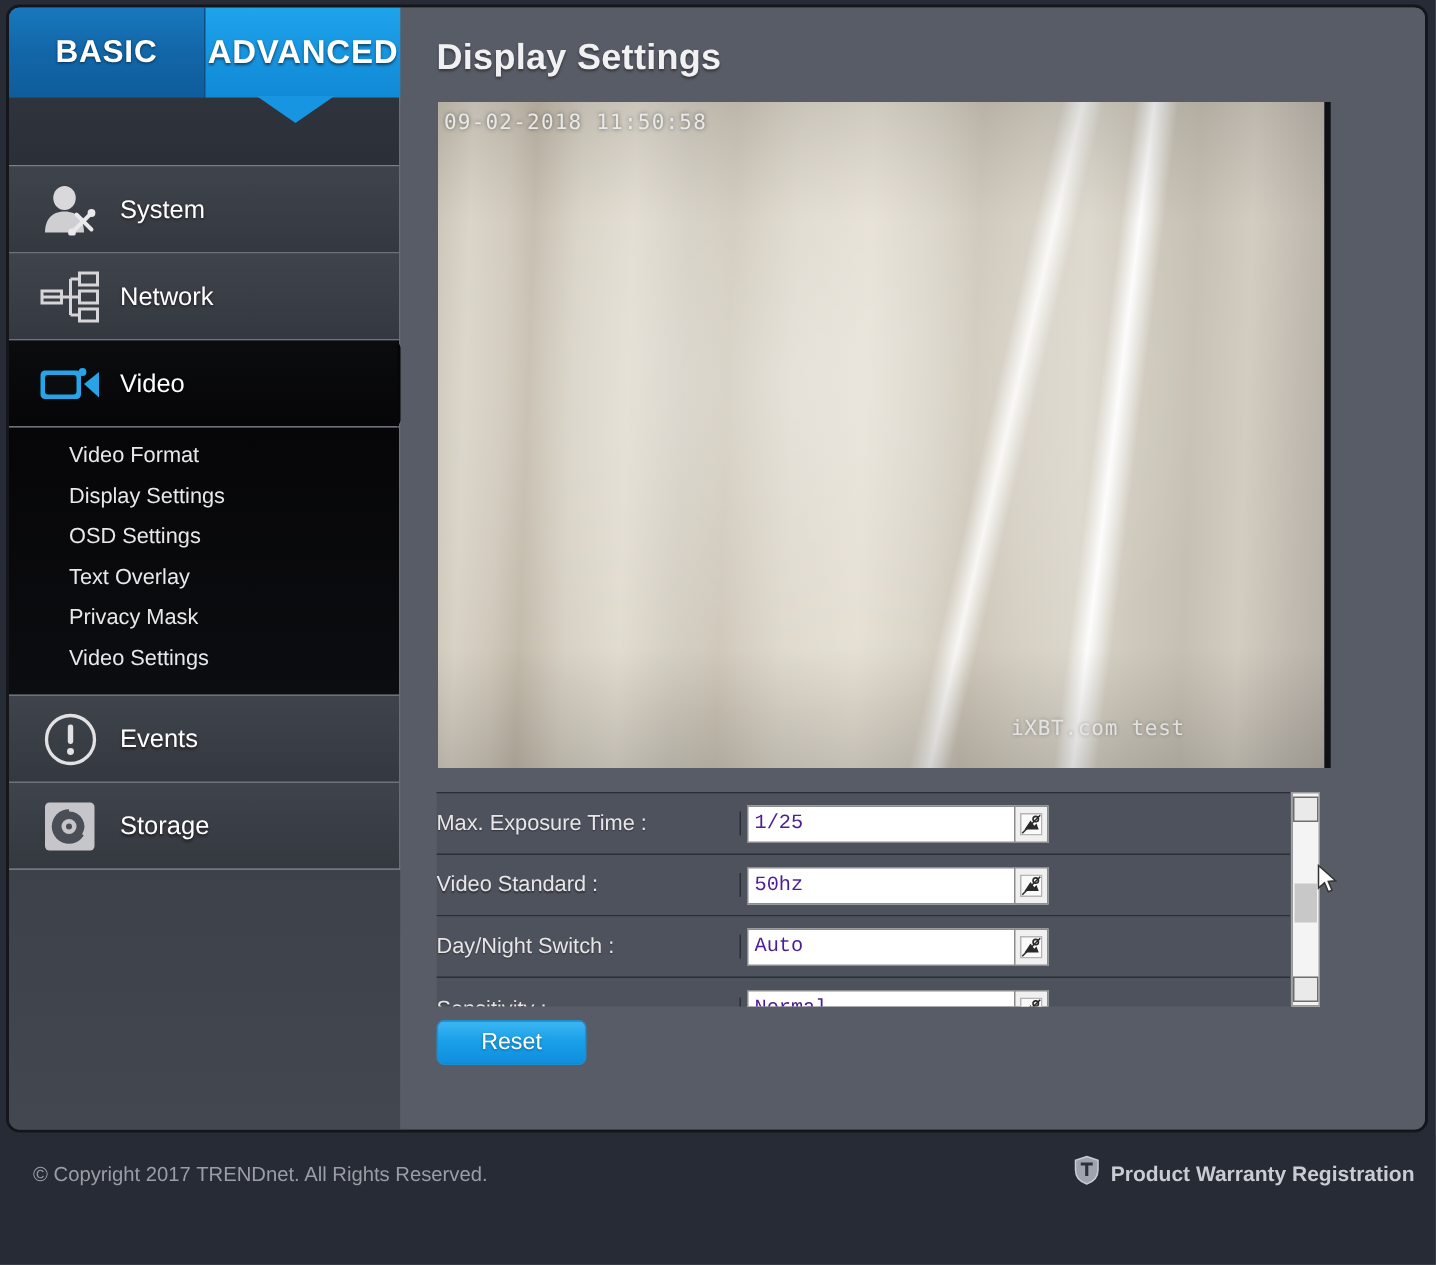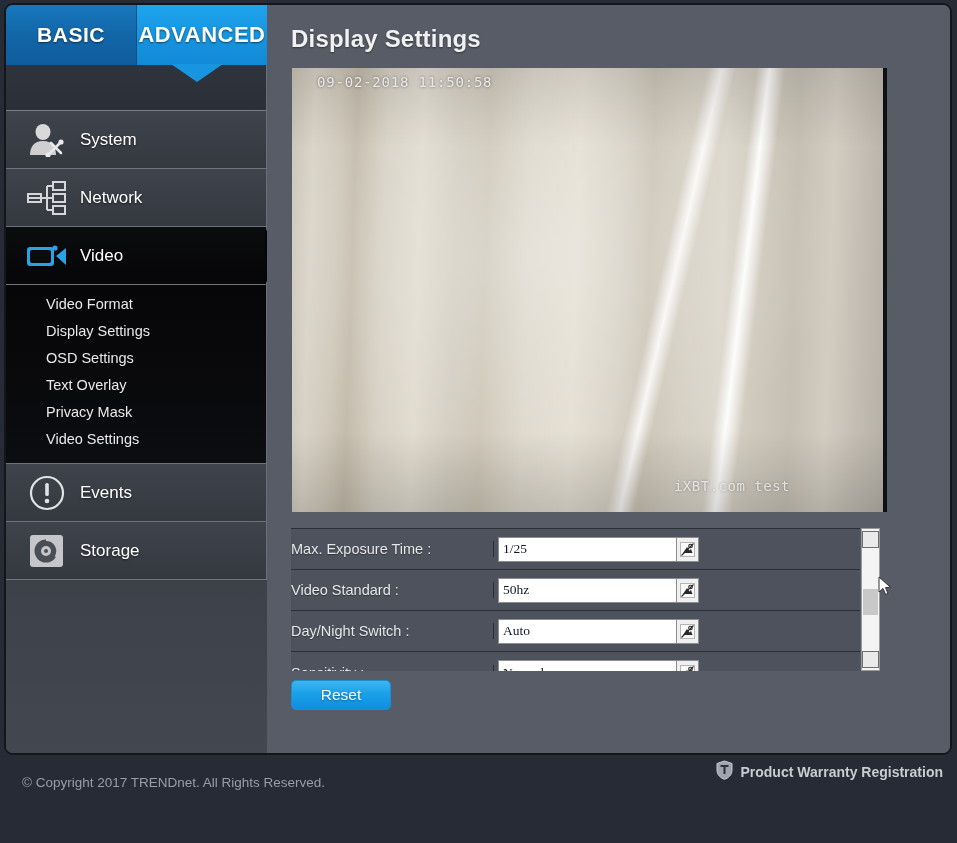--- a/index.html
+++ b/index.html
@@ -167,21 +167,21 @@
         #d5cfc3 66%, #dcd7cc 72%, #cfc9bd 78%, #c6c0b4 84%,
         #d2ccc1 90%, #c0bab0 96%, #b6b1a8 100%);
   }
   #video-soft-shade {
     position: absolute; inset: 0;
     background: radial-gradient(ellipse at 38% 42%, rgba(255,255,255,.28) 0%, rgba(255,255,255,0) 62%),
                 linear-gradient(180deg, rgba(0,0,0,.10) 0%, rgba(0,0,0,0) 18%, rgba(0,0,0,0) 82%, rgba(0,0,0,.14) 100%);
   }
   #video-timestamp {
     position: absolute;
-    left: 25px; top: 6px;
+    left: 4px; top: 6px;
     color: #e9e9e9;
     font-family: "DejaVu Sans Mono", monospace;
     font-size: 14px;
     letter-spacing: .8px;
     text-shadow: 0 0 3px rgba(0,0,0,.5);
   }
   #video-watermark {
     position: absolute;
     right: 93px; bottom: 18px;
     color: #e6e6e6;
@@ -228,23 +228,23 @@
     display: flex;
     align-items: center;
     margin-left: 4px;
   }
   .form-input {
     width: 178px;
     height: 25px;
     background: #fff;
     border: 1px solid #8d8d8d;
     border-right: none;
-    color: #0f172a;
+    color: #4c1d95;
     font-size: 13.5px;
-    font-family: Liberation Serif, serif;
+    font-family: Liberation Mono, monospace;
     padding: 0 4px;
     line-height: 23px;
     outline: none;
   }
   .dropdown-glyph {
     width: 23px; height: 25px;
     background: #f0f0f0;
     border: 1px solid #8d8d8d;
     display: flex; align-items: center; justify-content: center;
     cursor: pointer;
@@ -305,21 +305,21 @@
     background: #272b35;
   }
   #copyright {
     position: absolute;
     left: 22px; top: 18px;
     color: #9a9da6;
     font-size: 13.5px;
   }
   #warranty-link {
     position: absolute;
-    right: 14px; top: 3px;
+    right: 14px; top: 13px;
     display: flex; align-items: center;
     color: #c9ccd3;
     font-size: 14px;
     font-weight: bold;
     cursor: pointer;
   }
   #warranty-link .shield { margin-right: 7px; }
 </style>
 </head>
 <body>

